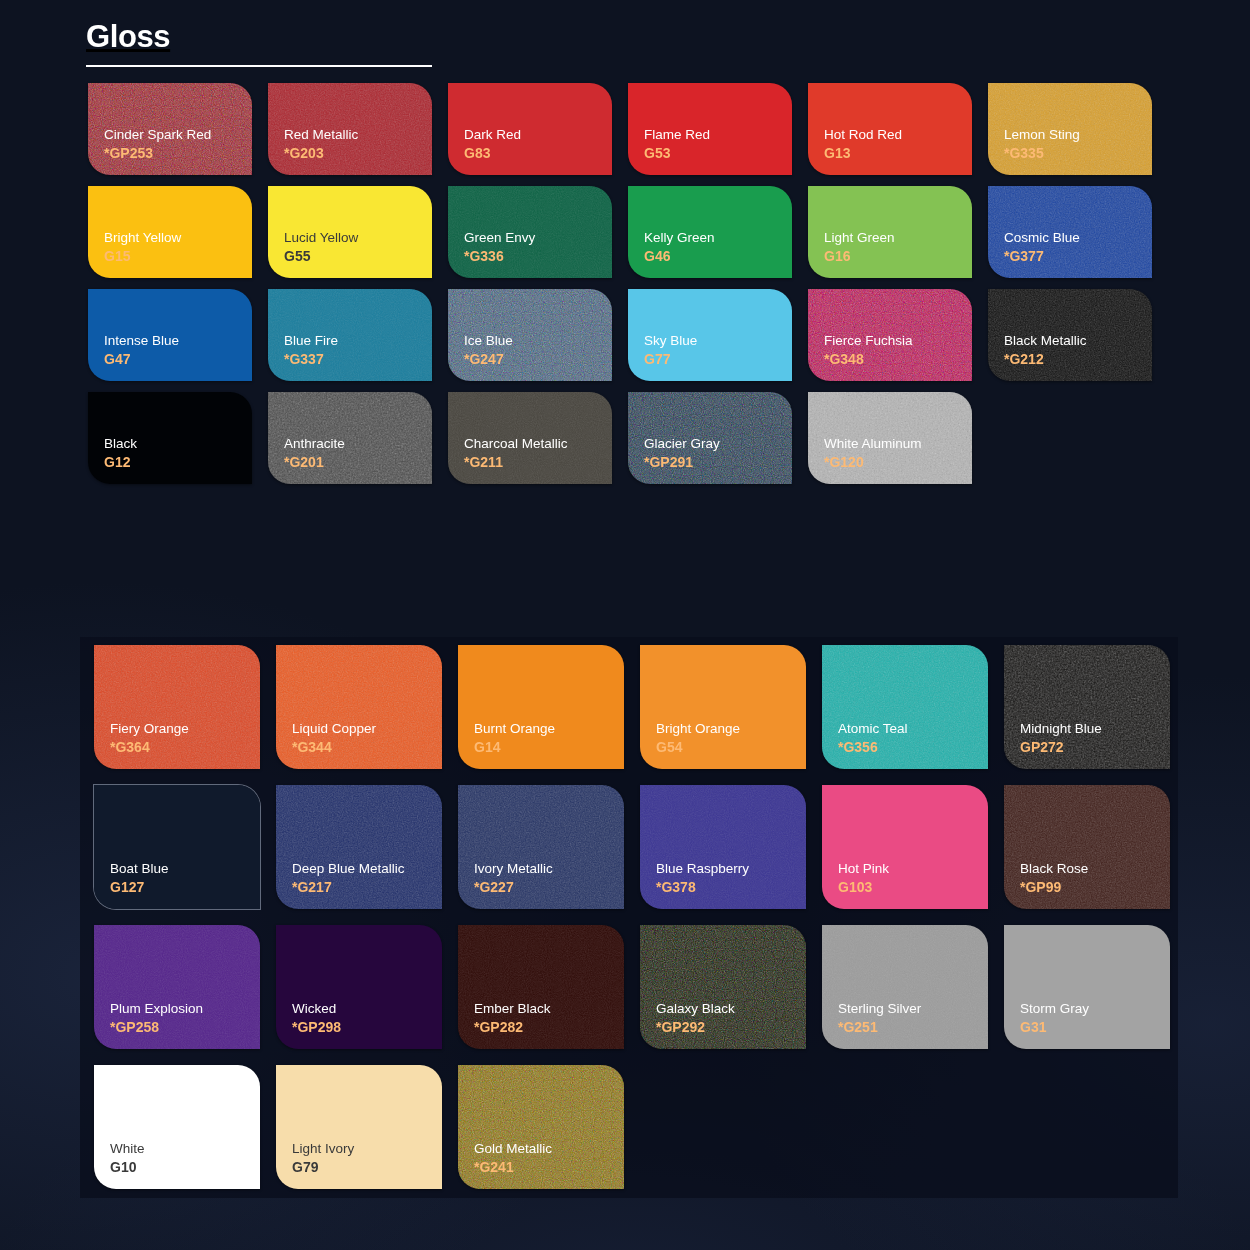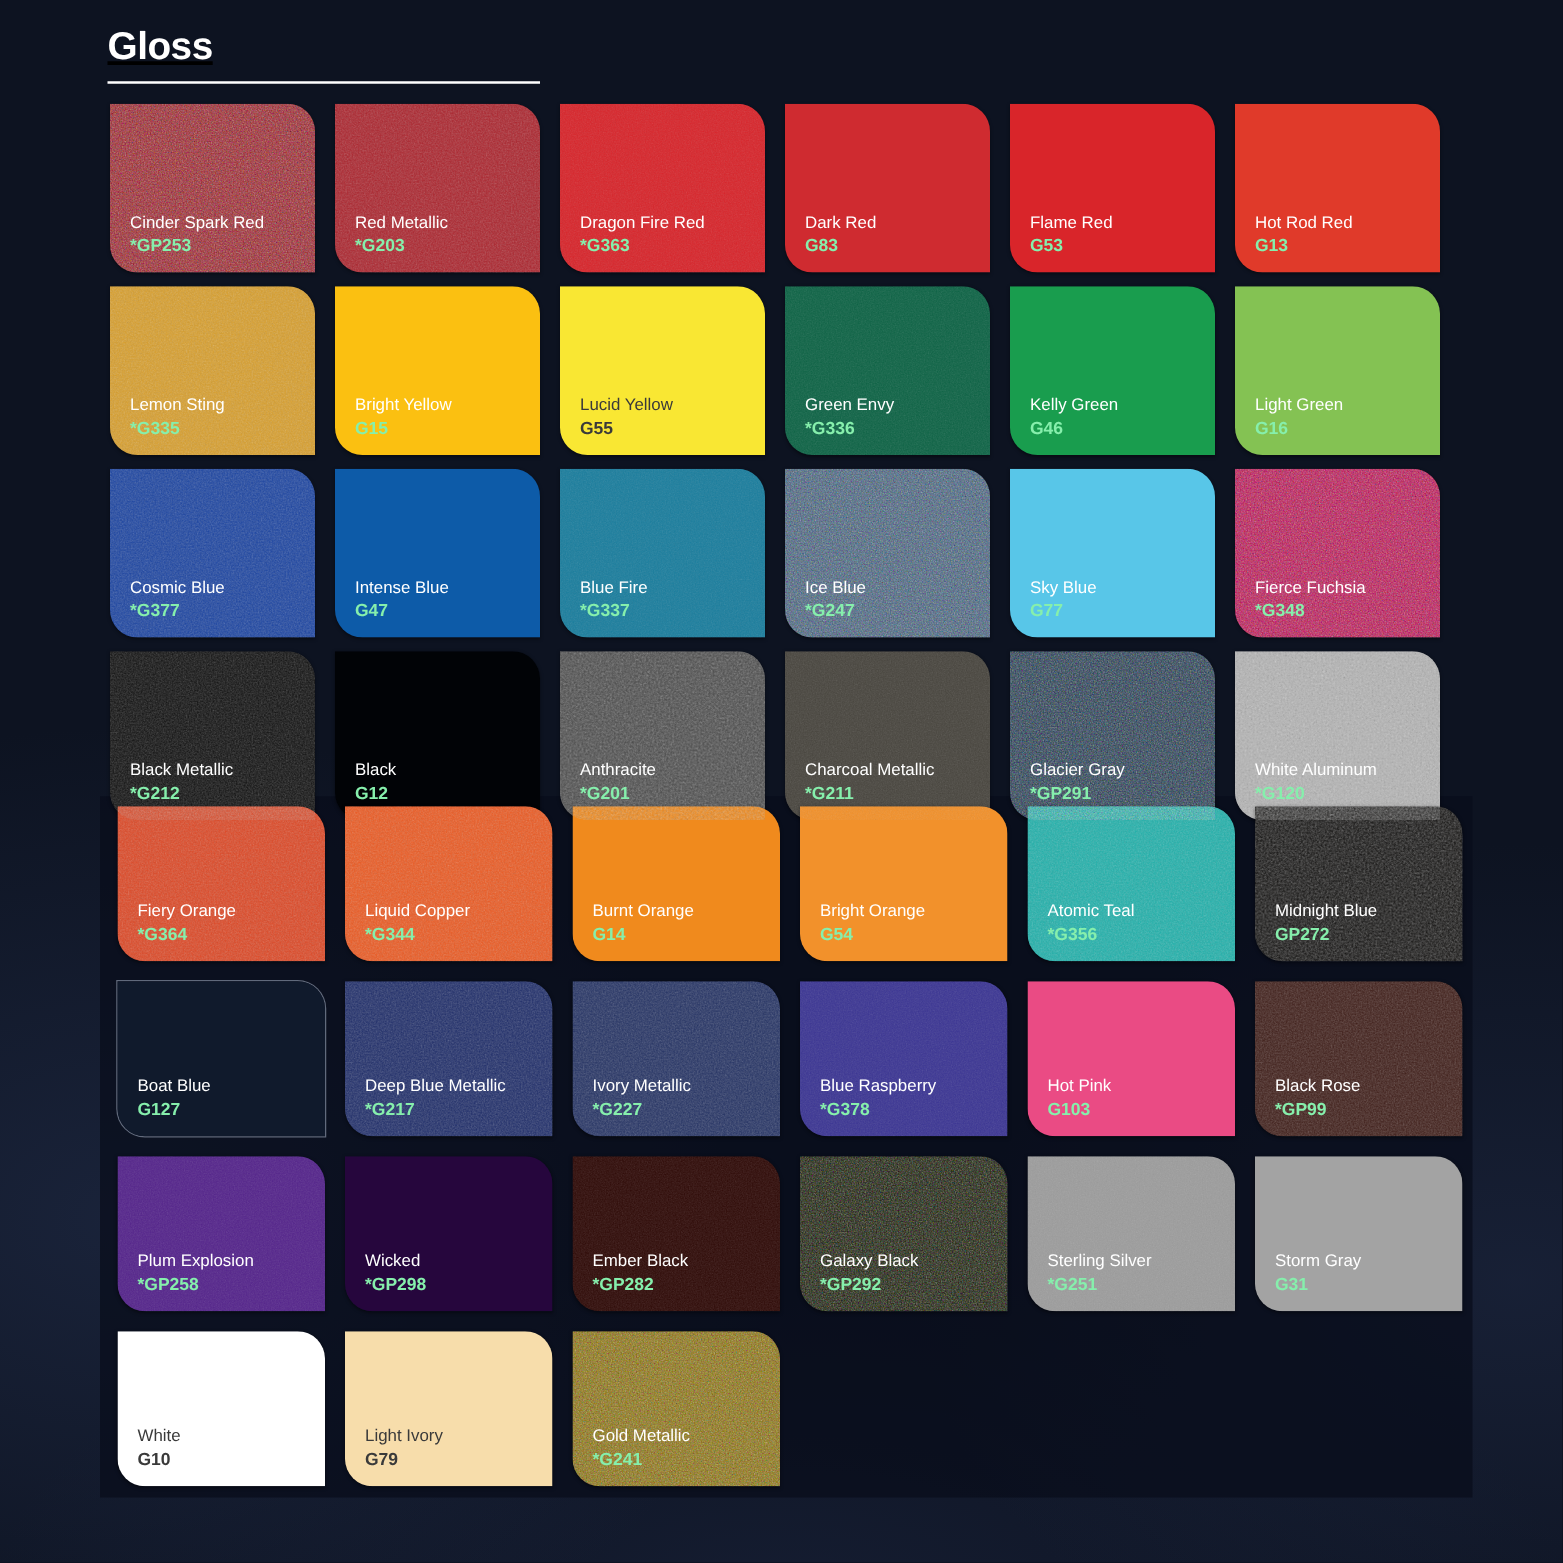--- a/index.html
+++ b/index.html
@@ -86,21 +86,21 @@
     top: 645px;
     width: 1076px;
     grid-column-gap: 16px;
     grid-row-gap: 11px;
     gap: 16px;
   }
 
   
   .swatch {
     position: relative;
-    height: 135px;
+    height: 92px;
     border-radius: 0 22px 0 22px;
     overflow: hidden;
     display: flex;
     flex-direction: column;
     justify-content: flex-end;
     padding: 0 0 12px 16px;
     box-shadow: 0 1px 3px rgba(0,0,0,0.45);
   }
   .grid-two .swatch { height: 124px; }
 
@@ -127,21 +127,21 @@
   .swatch-name {
     font-size: 13.5px;
     line-height: 18px;
     color: #ffffff;
     white-space: nowrap;
   }
   .swatch-code {
     font-size: 14px;
     line-height: 19px;
     font-weight: bold;
-    color: #86efac;
+    color: #fdba74;
     white-space: nowrap;
   }
   .swatch.dark-label .swatch-name,
   .swatch.dark-label .swatch-code {
     color: #3a3a3a;
   }
 </style>
 </head>
 <body>
 
@@ -167,30 +167,20 @@
         </div>
       </div>
       <div class="swatch">
         <div class="swatch-fill" style="background: rgb(173, 39, 48);"></div>
         <svg class="swatch-noise" preserveAspectRatio="none">
           <rect width="100%" height="100%" filter="url(#tex-metallic)"></rect>
         </svg>
         <div class="swatch-text">
           <div class="swatch-name">Red Metallic</div>
           <div class="swatch-code">*G203</div>
-        </div>
-      </div>
-      <div class="swatch">
-        <div class="swatch-fill" style="background: rgb(216, 38, 44);"></div>
-        <svg class="swatch-noise" preserveAspectRatio="none">
-          <rect width="100%" height="100%" filter="url(#tex-fine)"></rect>
-        </svg>
-        <div class="swatch-text">
-          <div class="swatch-name">Dragon Fire Red</div>
-          <div class="swatch-code">*G363</div>
         </div>
       </div>
       <div class="swatch">
         <div class="swatch-fill" style="background: rgb(207, 43, 48);"></div>
         <div class="swatch-text">
           <div class="swatch-name">Dark Red</div>
           <div class="swatch-code">G83</div>
         </div>
       </div>
       <div class="swatch">

